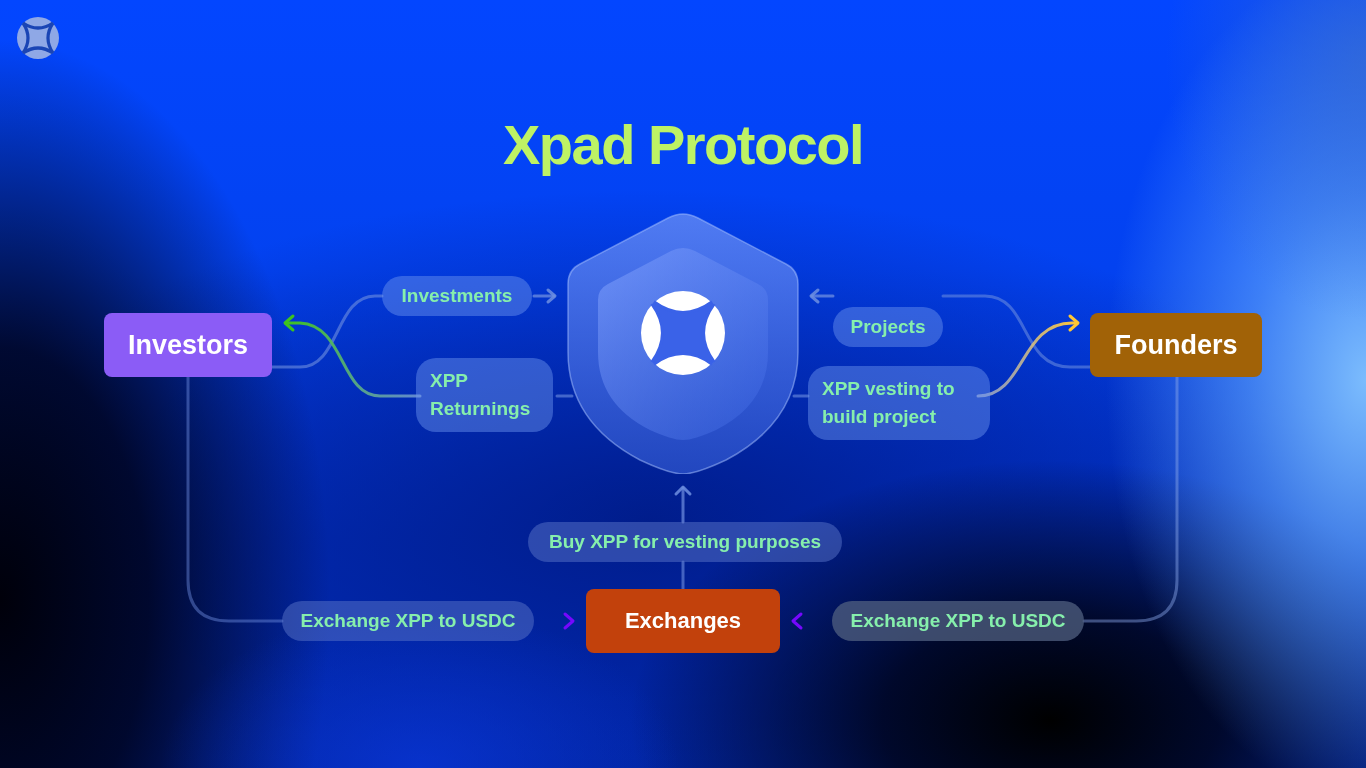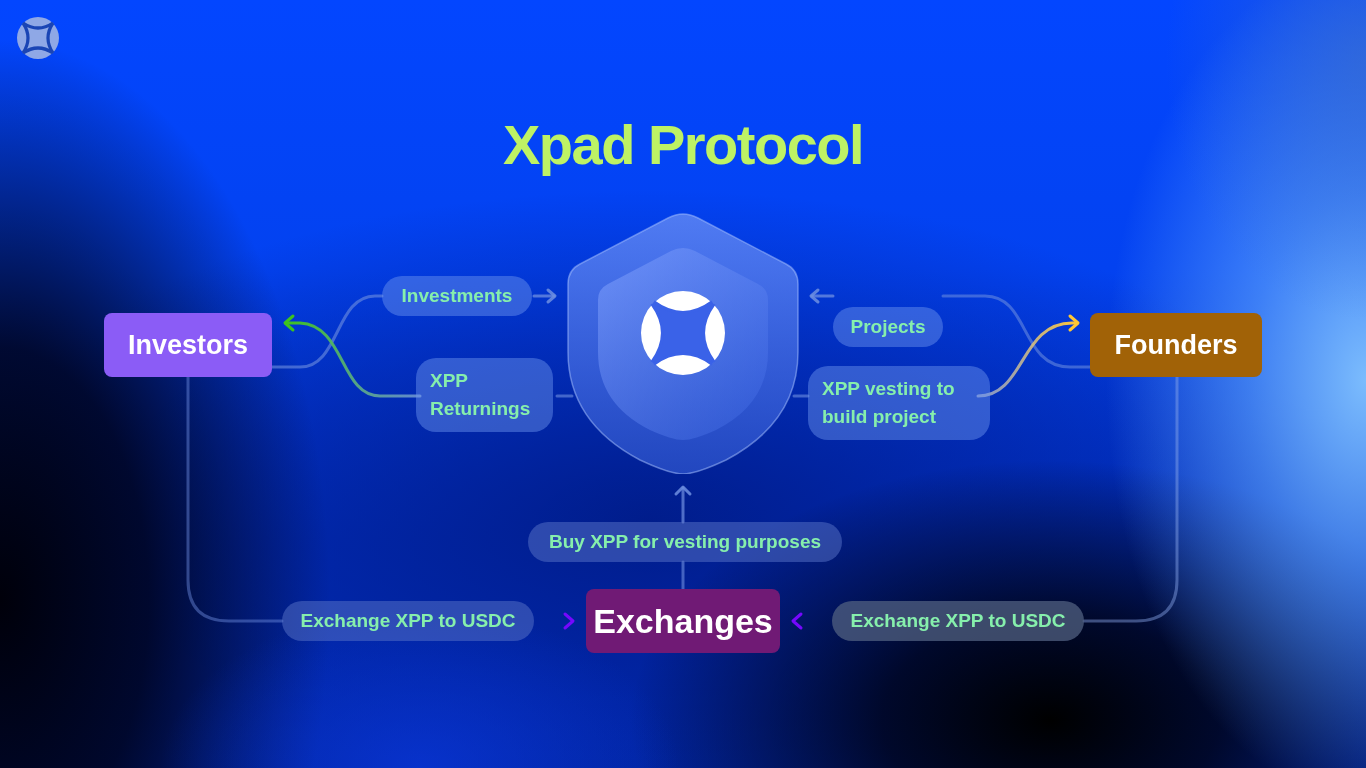--- a/index.html
+++ b/index.html
@@ -42,21 +42,21 @@
       position: absolute; left: 566px; top: 212px; width: 234px; height: 262px;
     }
 
     .node {
       position: absolute; display: flex; align-items: center; justify-content: center;
       color: #fff; font-family: "Liberation Sans", sans-serif; font-weight: 700;
       border-radius: 8px;
     }
     .node-investors { left: 104px; top: 313px; width: 168px; height: 64px; background: #8b5cf6; font-size: 27px; }
     .node-founders { left: 1090px; top: 313px; width: 172px; height: 64px; background: #a16207; font-size: 27px; }
-    .node-exchanges { left: 586px; top: 589px; width: 194px; height: 64px; background: #701a75; font-size: 34px; }
+    .node-exchanges { left: 586px; top: 589px; width: 194px; height: 64px; background: #c2410c; font-size: 22px; }
 
     .label {
       position: absolute; display: flex; align-items: center;
       color: #86efac; font-family: "Liberation Sans", sans-serif; font-weight: 700;
       font-size: 19px; line-height: 28px;
       background: rgba(110, 150, 240, 0.45);
       border-radius: 20px; padding: 0 14px;
     }
     .label.dark { background: rgba(80, 96, 128, 0.75); }
     .label.mid { background: rgba(90, 115, 200, 0.5); }

